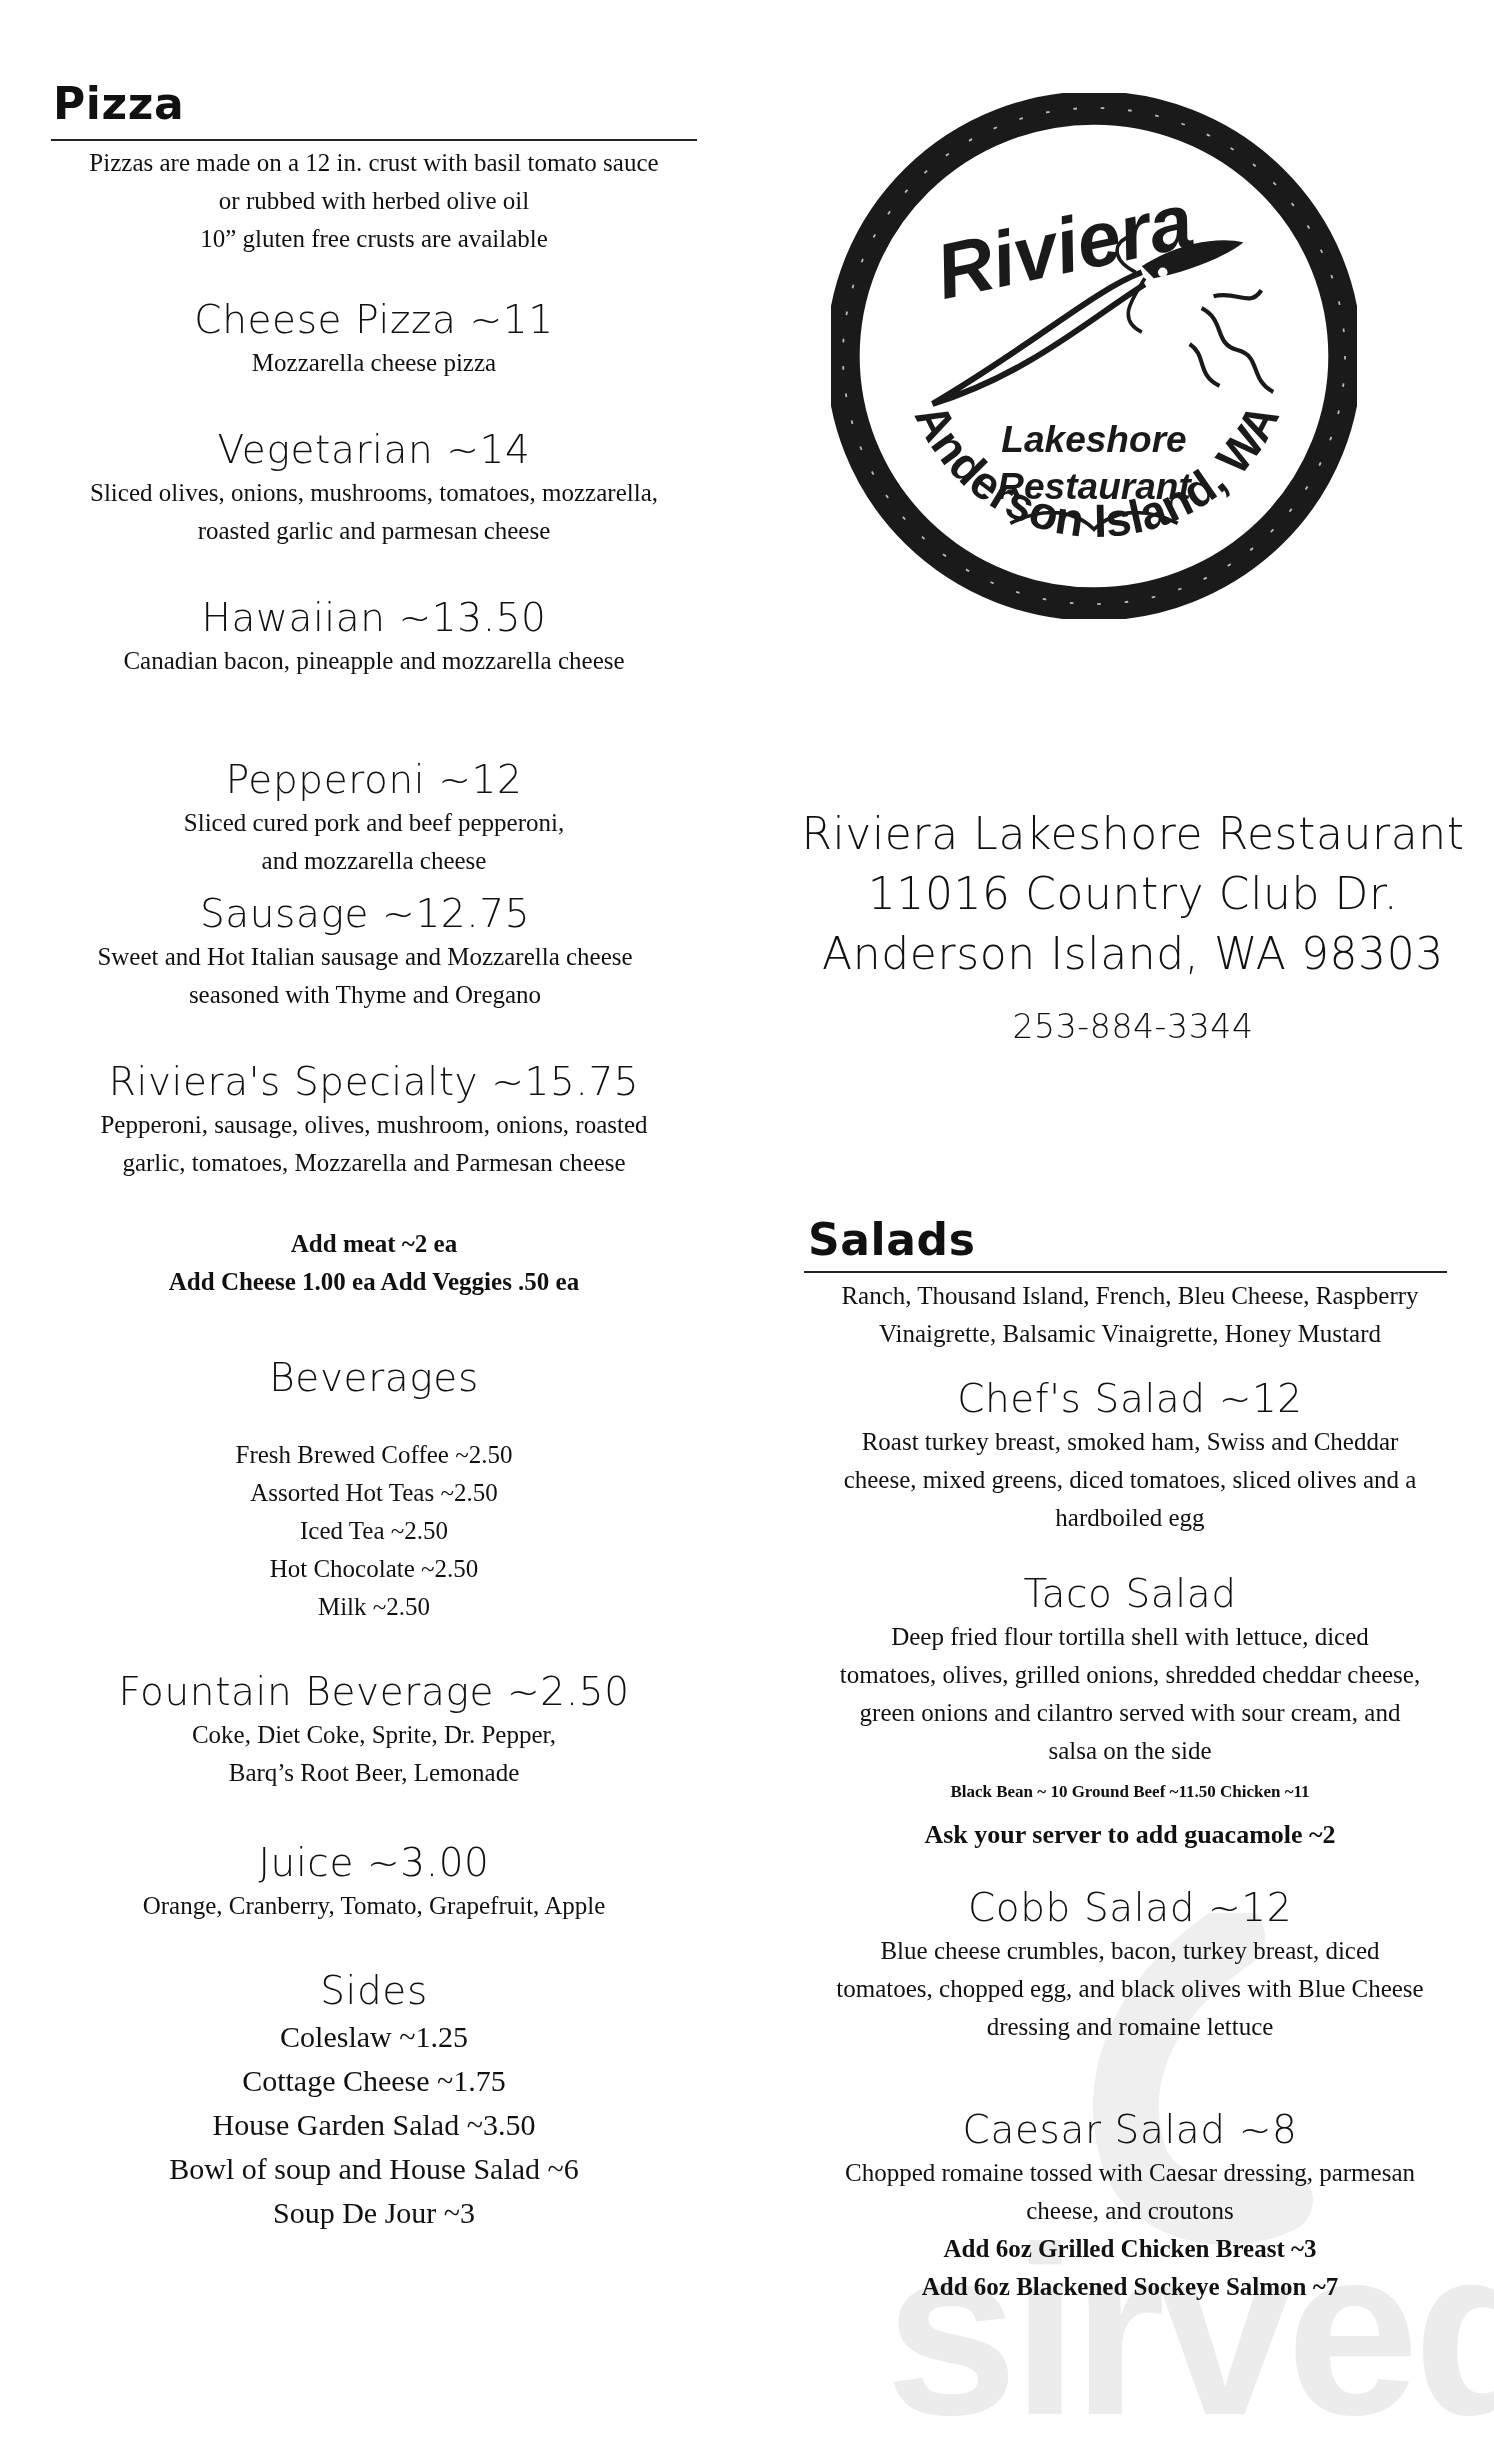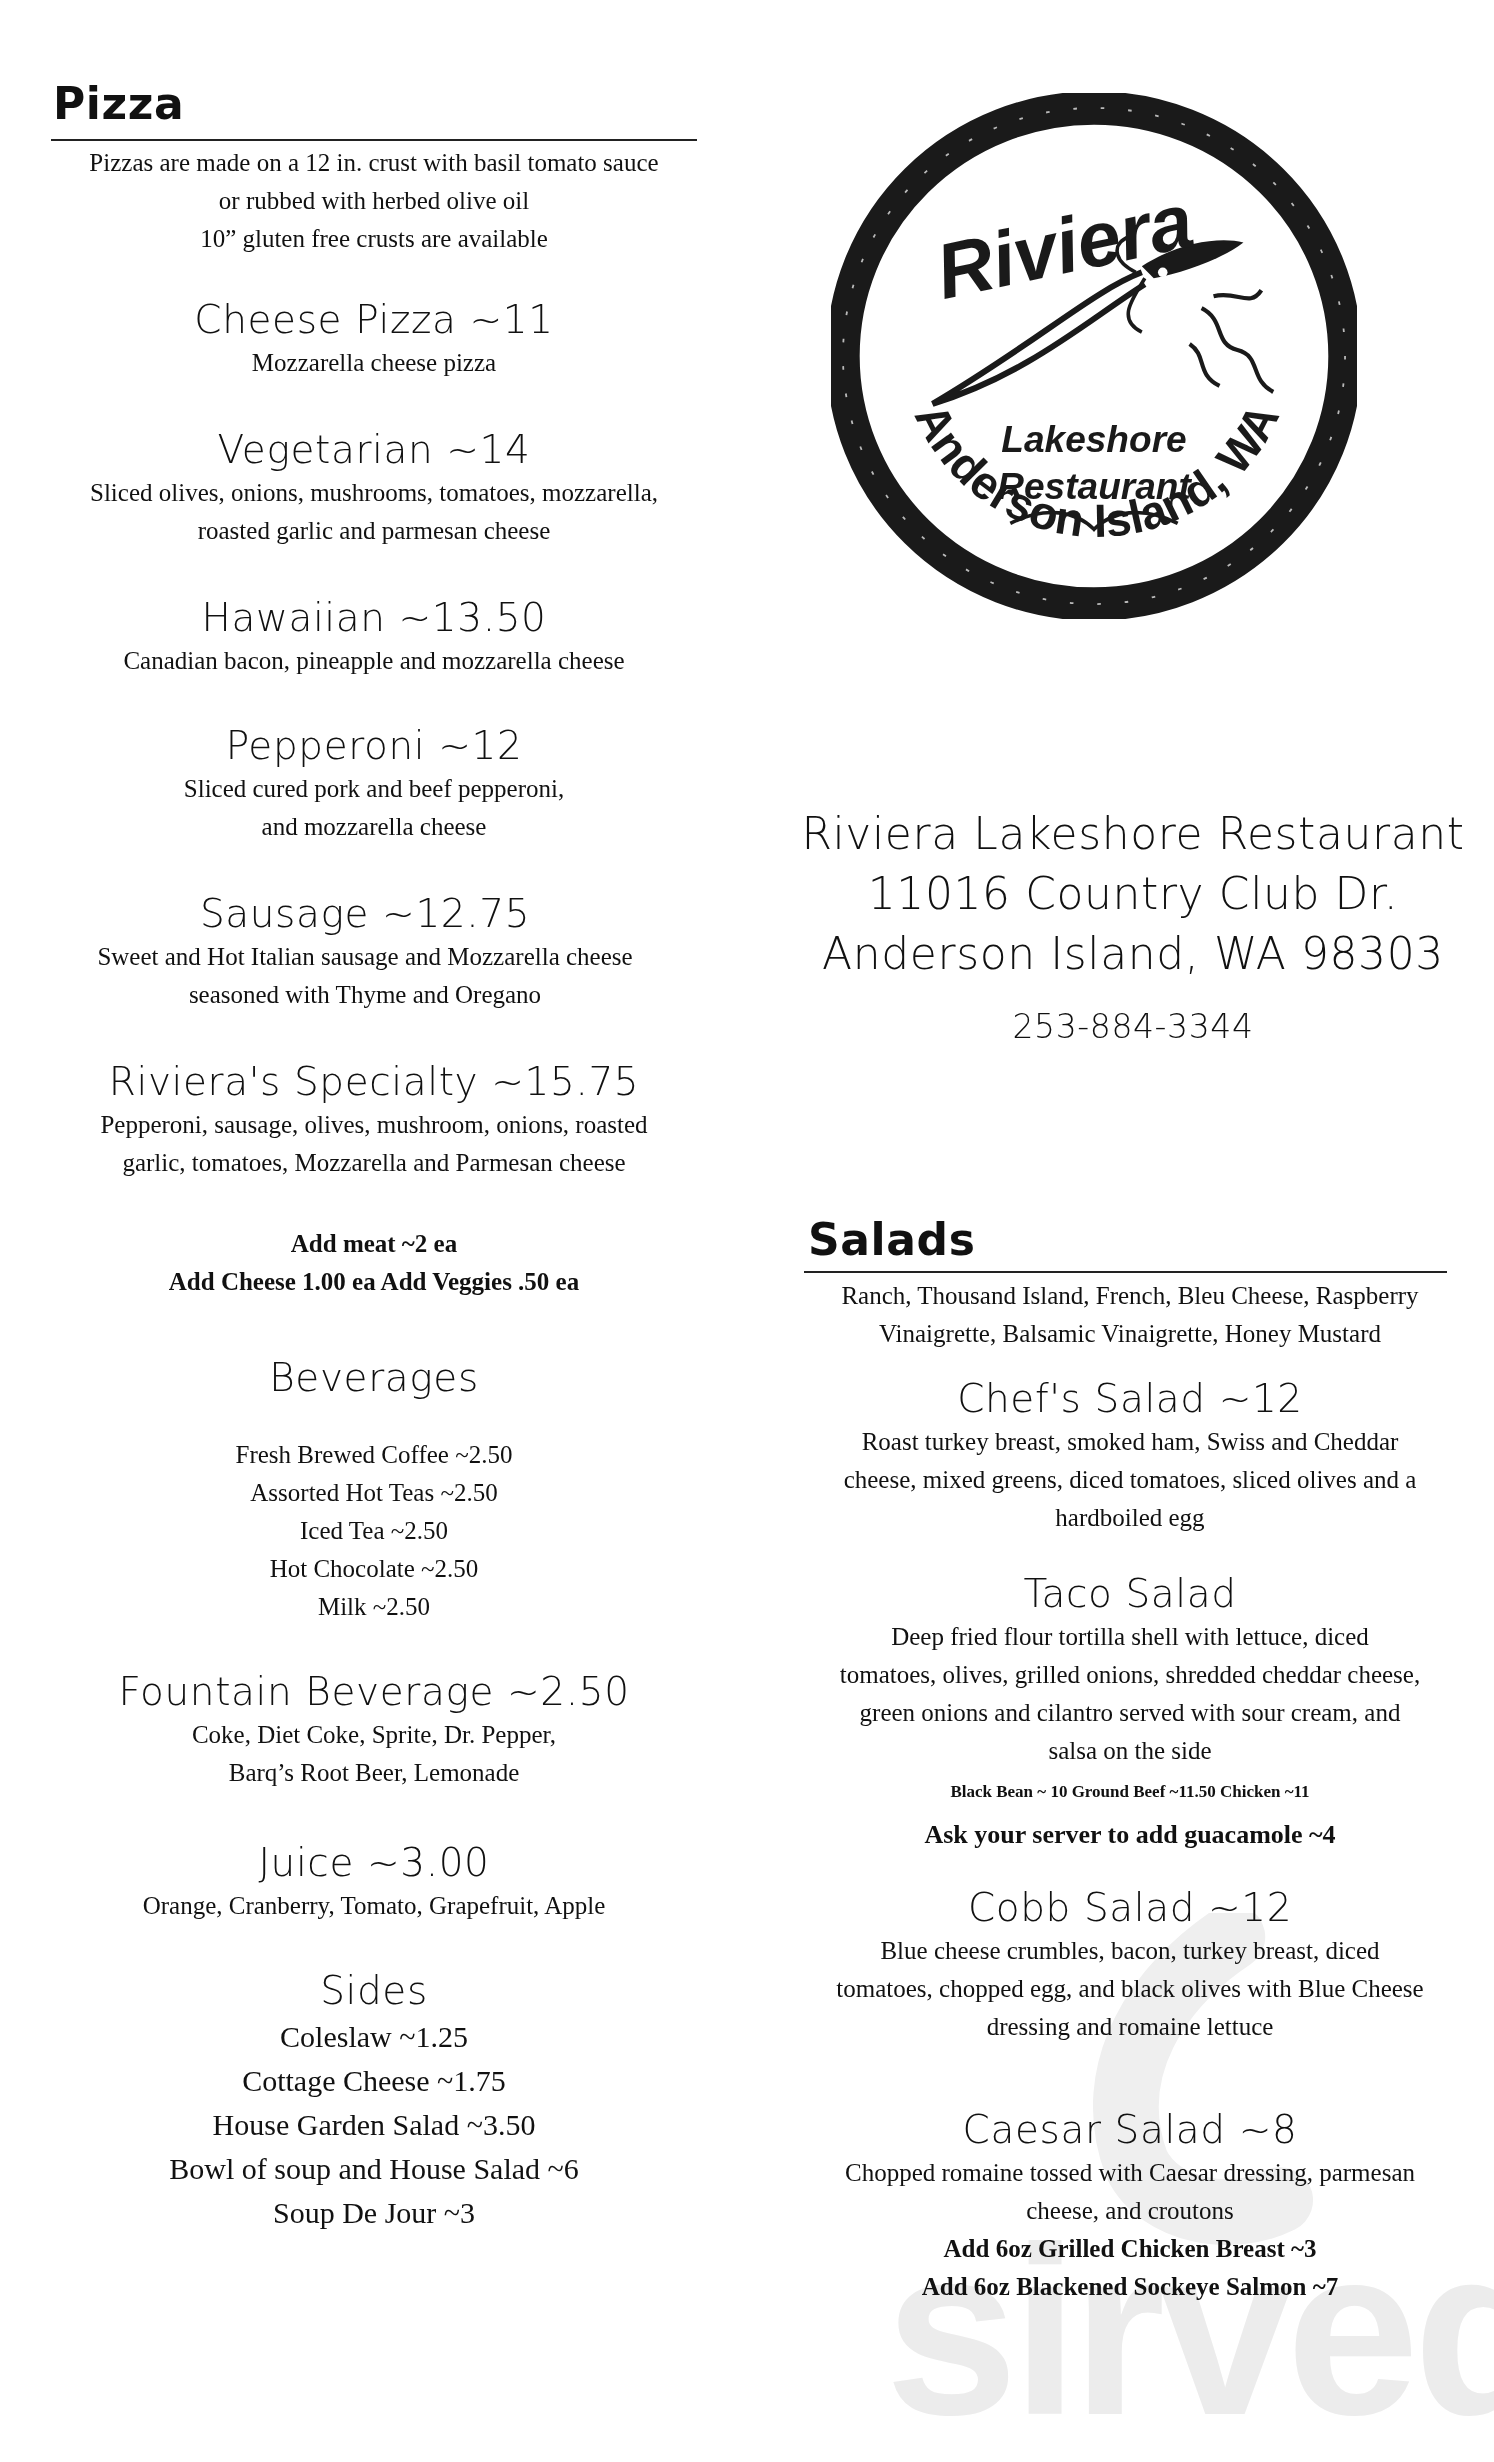--- a/index.html
+++ b/index.html
@@ -47,21 +47,21 @@
     <div class="hand item-title">Vegetarian ~14</div>
     <div class="serif desc">Sliced olives, onions, mushrooms, tomatoes, mozzarella,</div>
     <div class="serif desc">roasted garlic and parmesan cheese</div>
   </div>
 
   <div class="abs center" style="left:51px; top:594px; width:646px;">
     <div class="hand item-title">Hawaiian ~13.50</div>
     <div class="serif desc">Canadian bacon, pineapple and mozzarella cheese</div>
   </div>
 
-  <div class="abs center" style="left:51px; top:722px; width:646px;">
+  <div class="abs center" style="left:51px; top:756px; width:646px;">
     <div class="hand item-title">Pepperoni ~12</div>
     <div class="serif desc">Sliced cured pork and beef pepperoni,</div>
     <div class="serif desc">and mozzarella cheese</div>
   </div>
 
   <div class="abs center" style="left:42px; top:890px; width:646px;">
     <div class="hand item-title">Sausage ~12.75</div>
     <div class="serif desc">Sweet and Hot Italian sausage and Mozzarella cheese</div>
     <div class="serif desc">seasoned with Thyme and Oregano</div>
   </div>
@@ -154,21 +154,21 @@
     <div class="serif desc">hardboiled egg</div>
   </div>
 
   <div class="abs center" style="left:795px; top:1570px; width:670px;">
     <div class="hand item-title">Taco Salad</div>
     <div class="serif desc">Deep fried flour tortilla shell with lettuce, diced</div>
     <div class="serif desc">tomatoes, olives, grilled onions, shredded cheddar cheese,</div>
     <div class="serif desc">green onions and cilantro served with sour cream, and</div>
     <div class="serif desc">salsa on the side</div>
     <div class="serif desc bold" style="font-size:17px; line-height:43px;">Black Bean ~ 10 Ground Beef ~11.50 Chicken ~11</div>
-    <div class="serif desc bold" style="font-size:26px; line-height:43px;">Ask your server to add guacamole ~4</div>
+    <div class="serif desc bold" style="font-size:26px; line-height:43px;">Ask your server to add guacamole ~2</div>
   </div>
 
   <div class="abs center" style="left:795px; top:1884px; width:670px;">
     <div class="hand item-title">Cobb Salad ~12</div>
     <div class="serif desc">Blue cheese crumbles, bacon, turkey breast, diced</div>
     <div class="serif desc">tomatoes, chopped egg, and black olives with Blue Cheese</div>
     <div class="serif desc">dressing and romaine lettuce</div>
   </div>
 
   <div class="abs center" style="left:795px; top:2074px; width:670px;margin-top:32px;">

